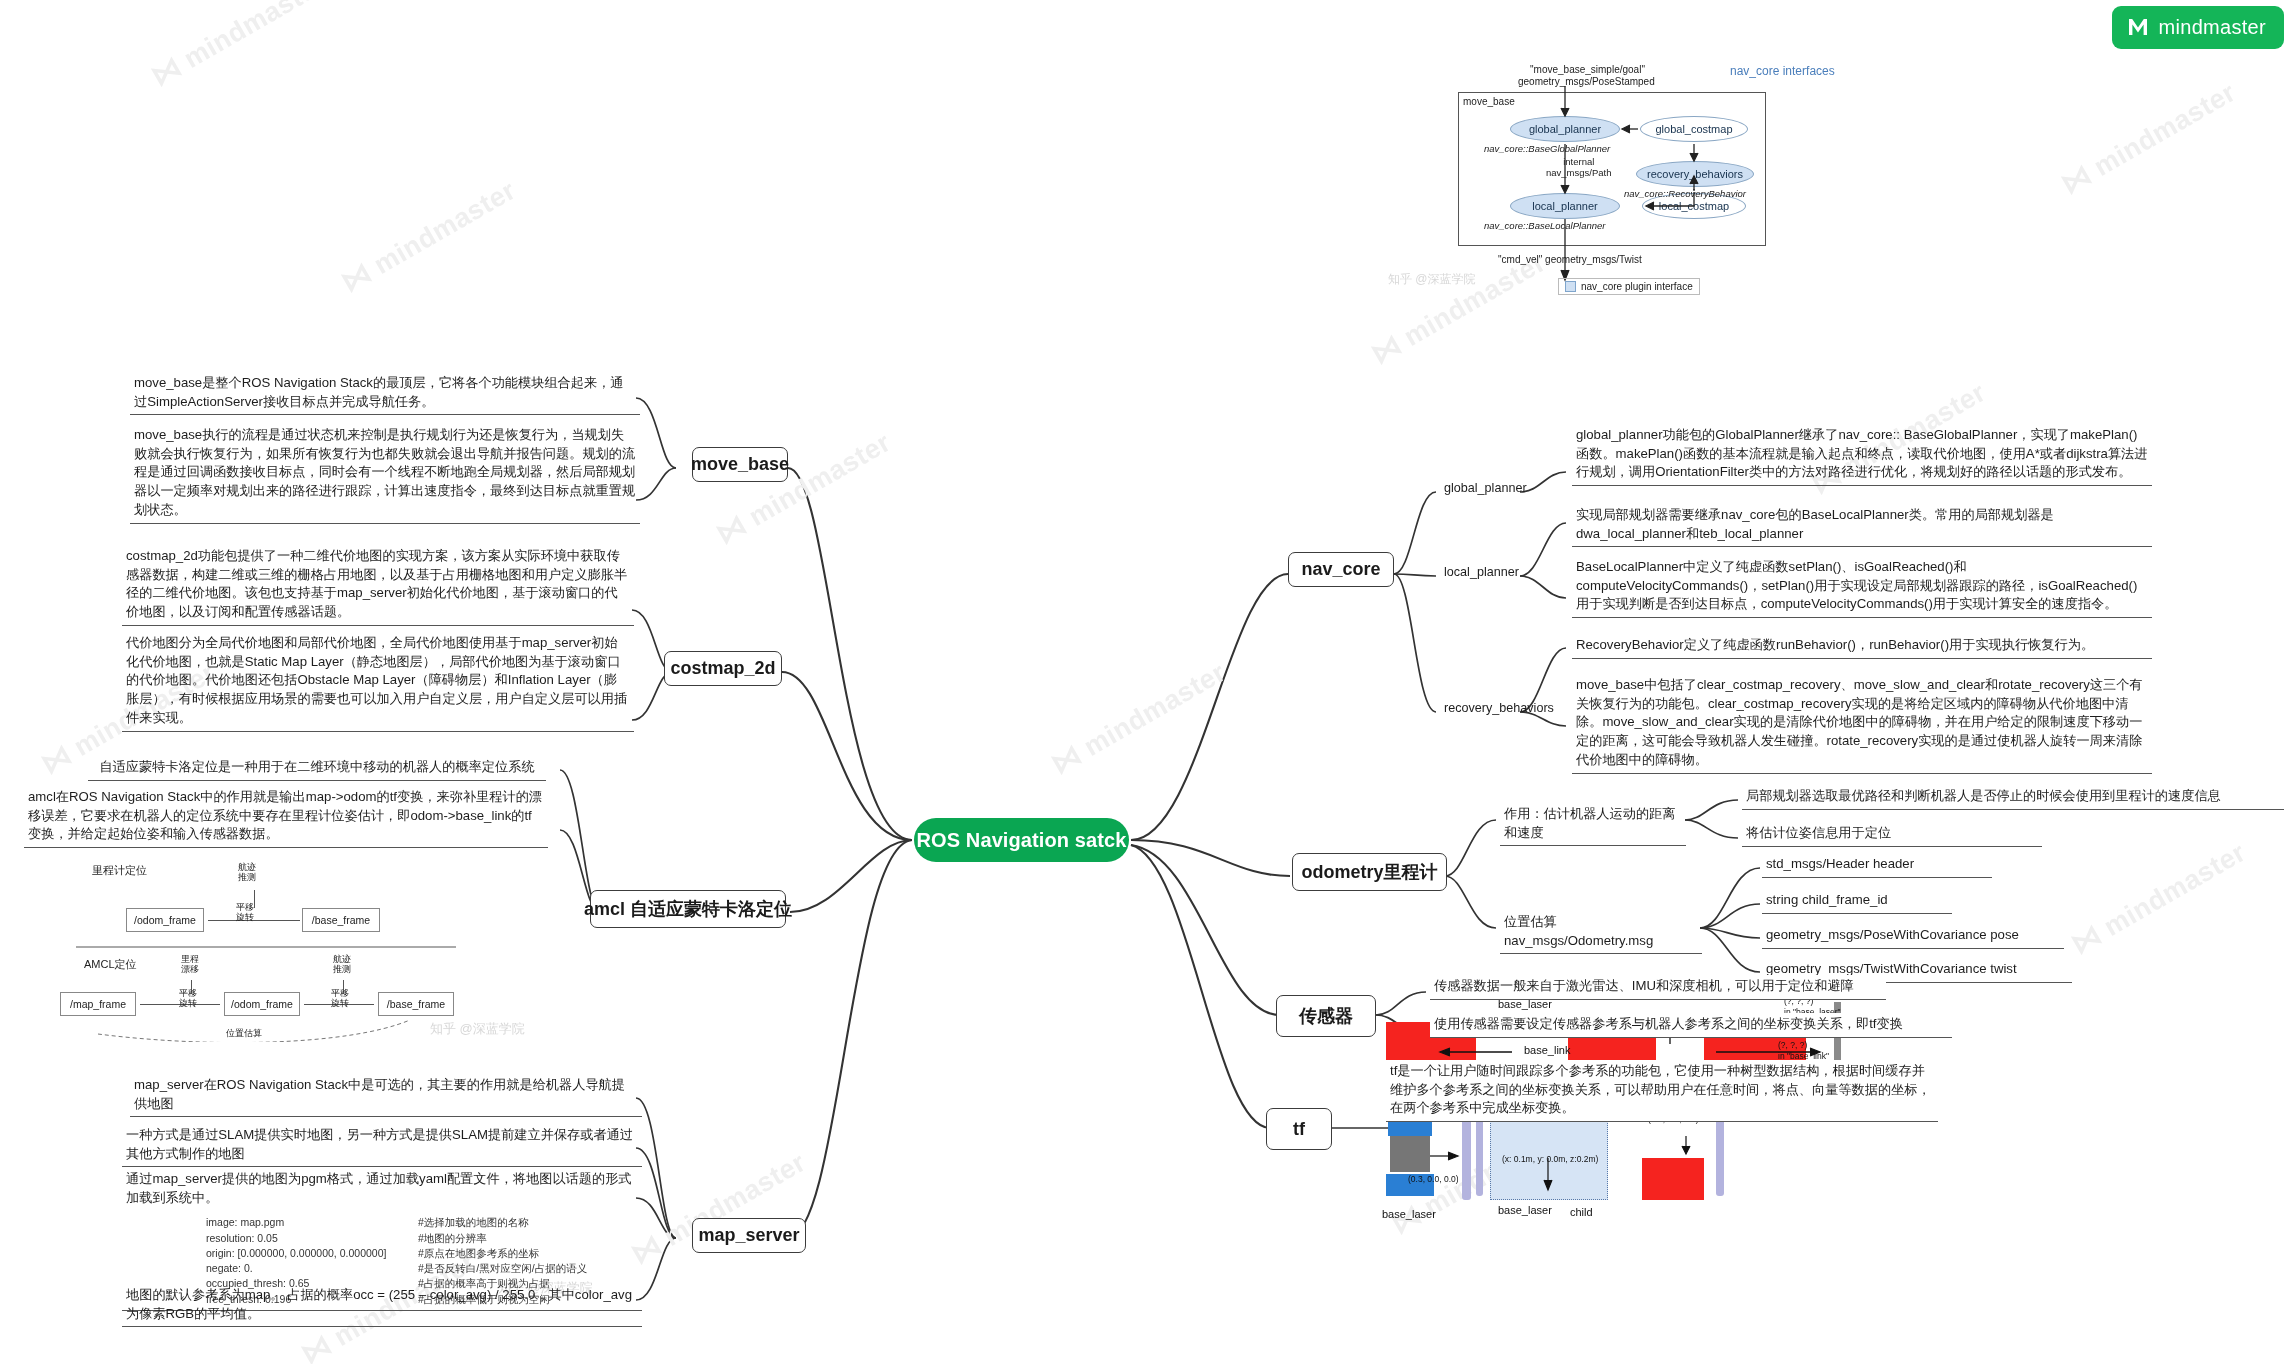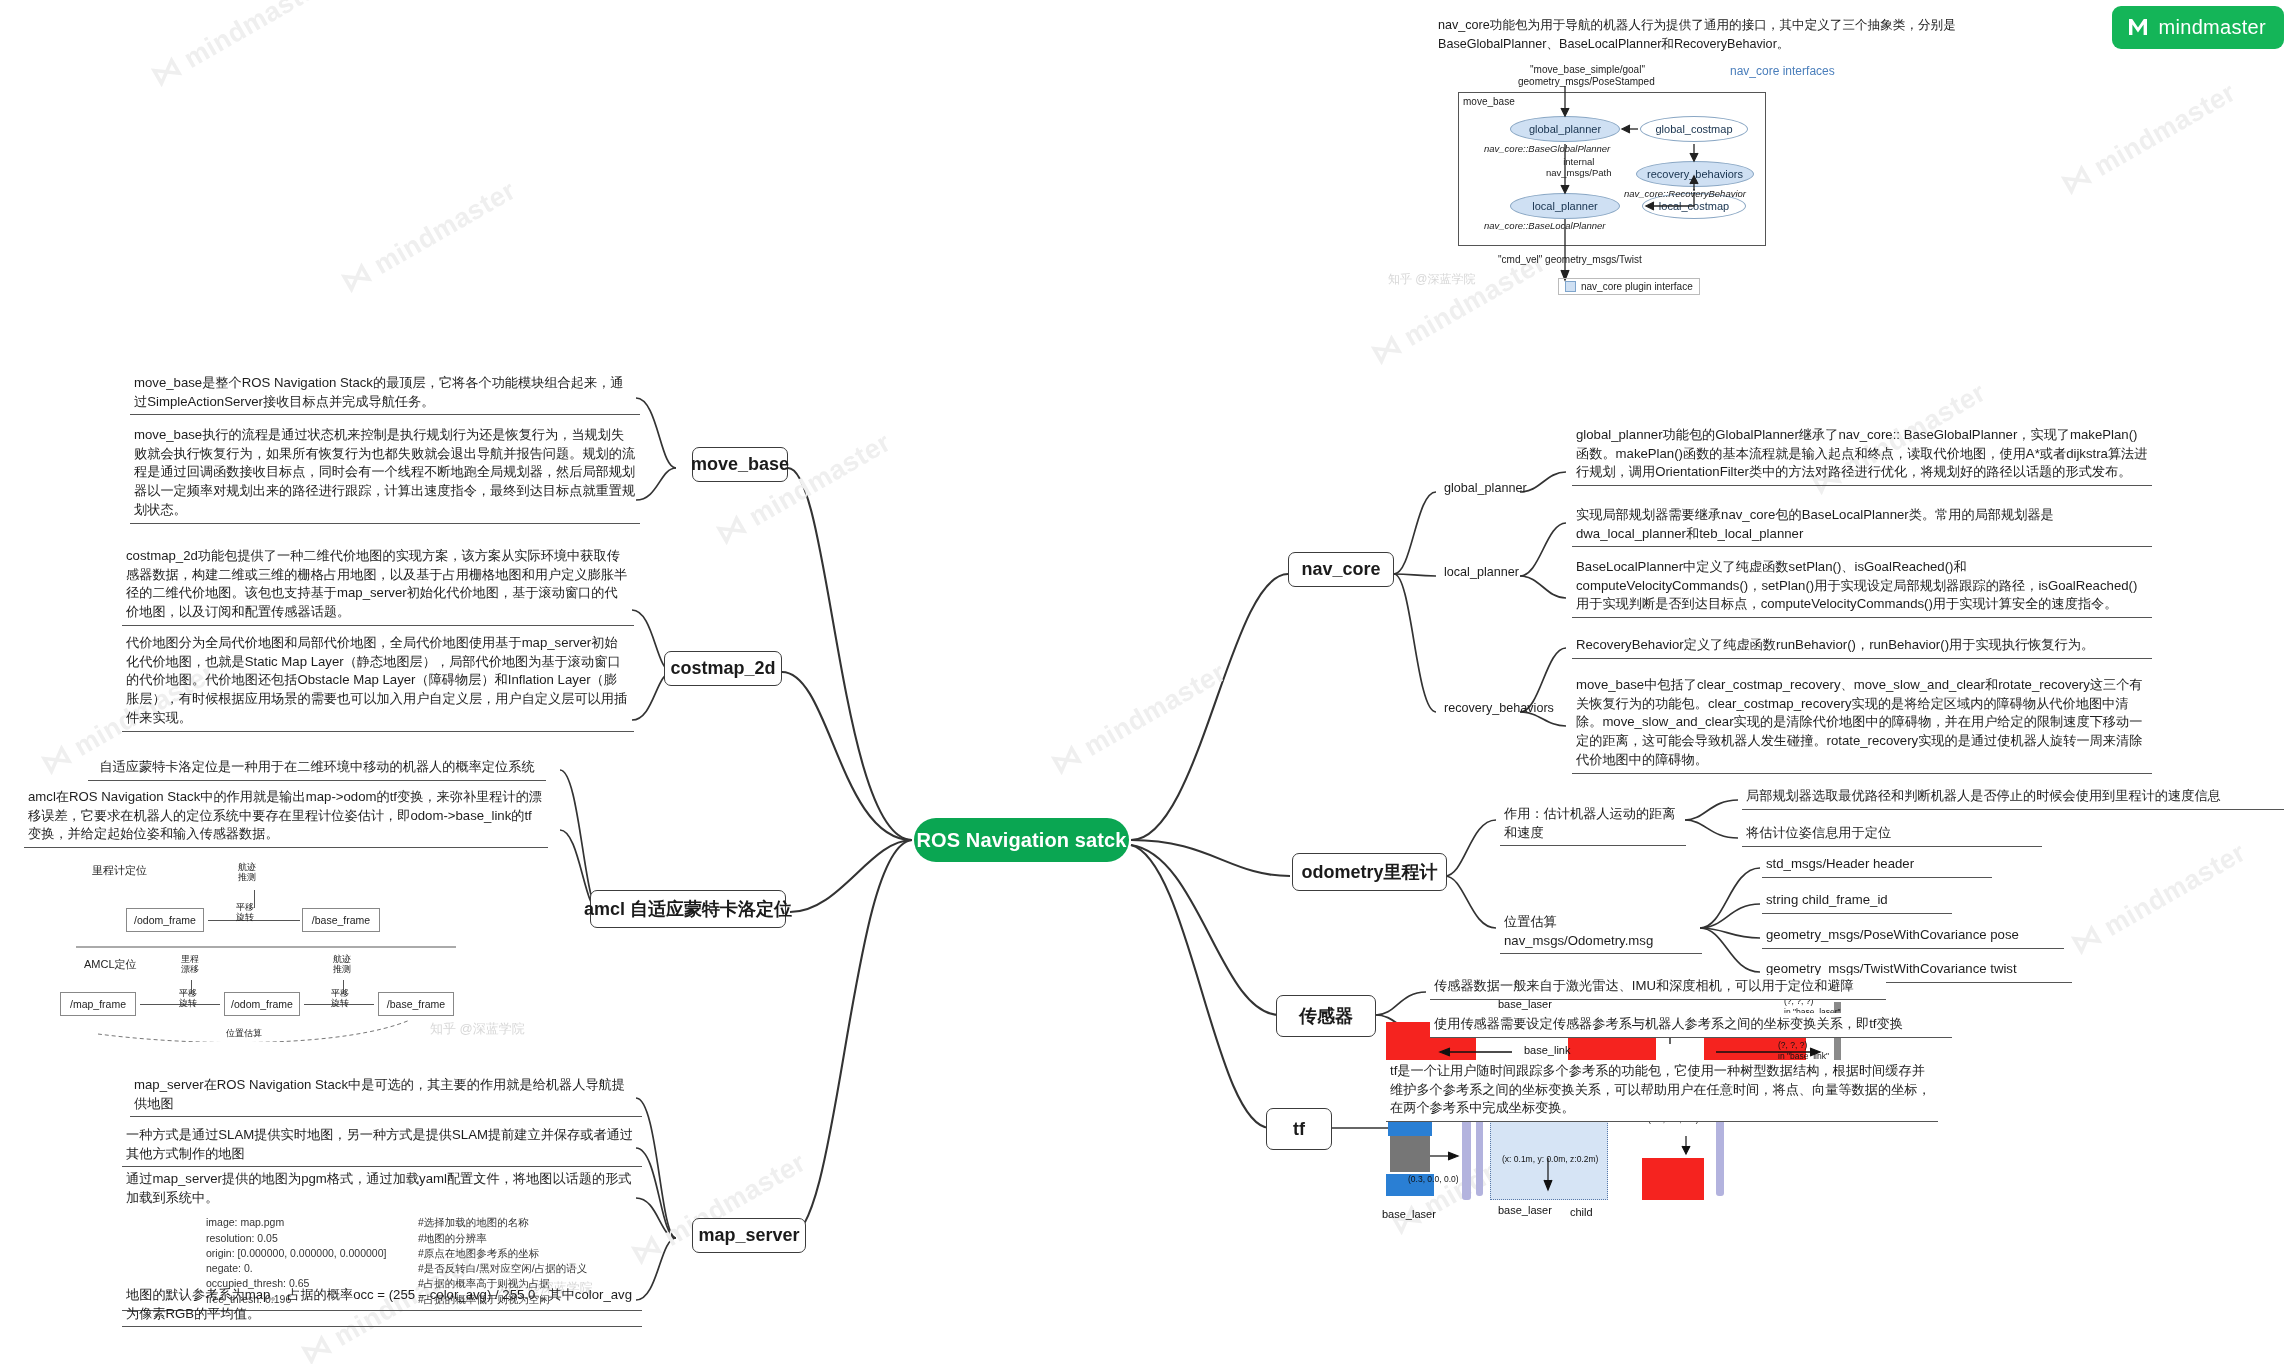--- a/index.html
+++ b/index.html
@@ -287,21 +287,20 @@
       <div style="display:flex;">
           <span style="width:212px;">free_thresh: 0.196</span>
           <span>#占据的概率低于则视为空闲</span>
         </div>
     </div>
   </div>
   <div class="zhihu" style="left:498px; top:1279px;">知乎 @深蓝学院</div>
   <div class="leaf" style="left:122px; top:1284px; width:520px;">地图的默认参考系为map。 占据的概率occ = (255 – color_avg) / 255.0，其中color_avg为像素RGB的平均值。</div>
 
   <div id="navcore-diagram">
-    <div class="nc-text" style="position:absolute; left:0px; top:0px; width:610px;">nav_core功能包为用于导航的机器人行为提供了通用的接口，其中定义了三个抽象类，分别是BaseGlobalPlanner、BaseLocalPlanner和RecoveryBehavior。</div>
     <div class="nc-lbl plain" style="left:92px; top:48px; font-size:10px;">"move_base_simple/goal"</div>
     <div class="nc-lbl plain" style="left:80px; top:60px; font-size:10px;">geometry_msgs/PoseStamped</div>
     <div class="nc-title" style="left:280px; top:48px;padding-left:12px;">nav_core interfaces</div>
 
     <div class="nc-box" style="left:20px; top:76px; width:308px; height:154px;"></div>
     <div class="nc-lbl plain" style="left:25px; top:80px; font-size:10px;">move_base</div>
 
     <div class="nc-ell fill" style="left:72px; top:100px; width:110px; height:26px;">global_planner</div>
     <div class="nc-ell" style="left:202px; top:100px; width:108px; height:26px;">global_costmap</div>
     <div class="nc-ell fill" style="left:198px; top:145px; width:118px; height:26px;">recovery_behaviors</div>

